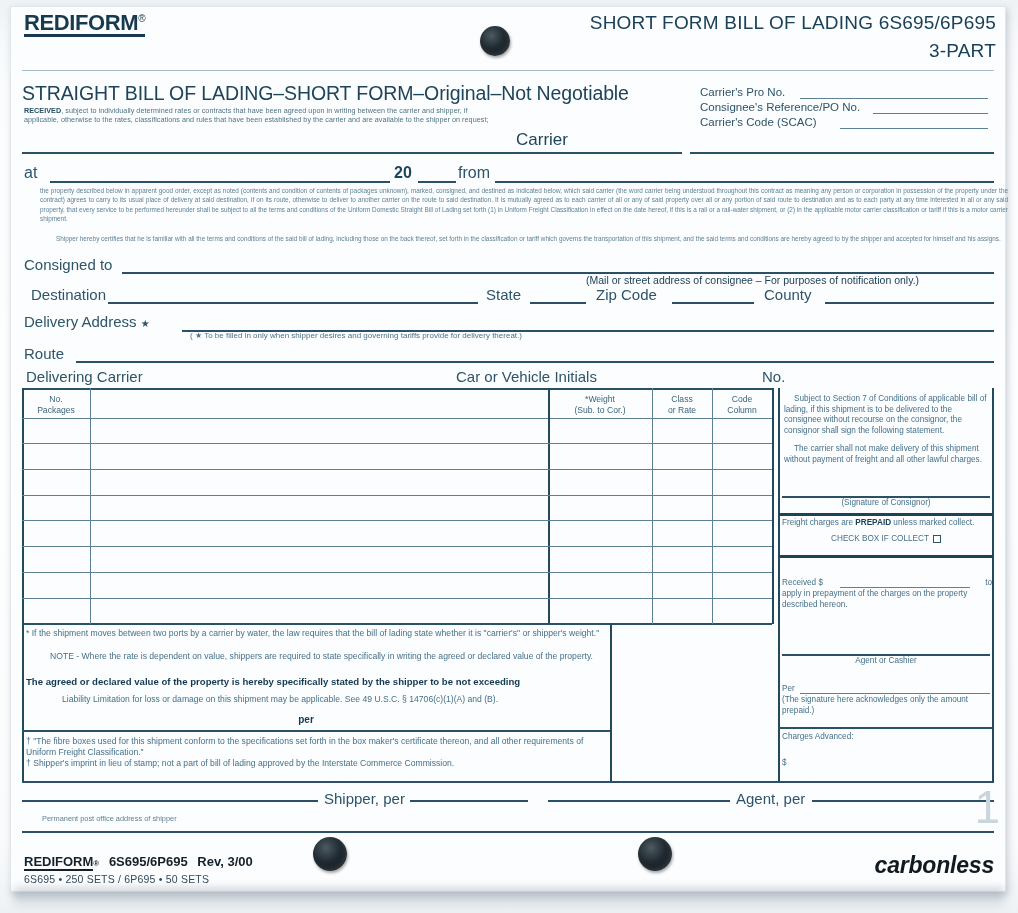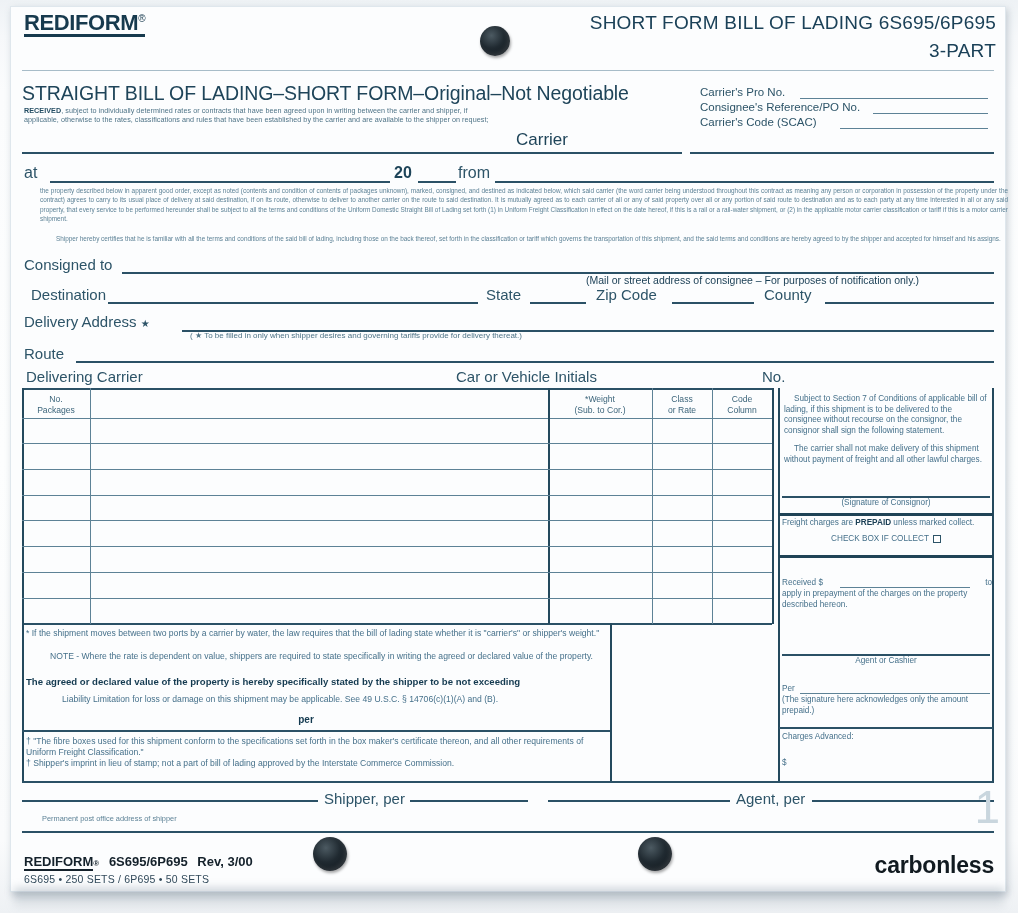--- a/index.html
+++ b/index.html
@@ -63,21 +63,21 @@
 
   .sm { font-size:8.2px; line-height:10.6px; color:#45708a; }
   .sm b { color:#1c4056; }
 
   .box-chk {
     display:inline-block; width:8px; height:8px; border:1px solid #2d5468;
     vertical-align:middle; margin-left:4px; background:#fff;
   }
   .star { font-size:10px; }
   #carbonless {
-    position:absolute; right:24px; bottom:34px; font-weight:bold;
+    position:absolute; right:24px; bottom:34px; font-style:italic; font-weight:bold;
     font-size:23px; color:#111a20; letter-spacing:-.2px;
   }
   #footer-left { position:absolute; left:24px; bottom:28px; }
   #footer-left .f1 { font-size:13px; font-weight:bold; color:#14212b; }
   #footer-left .f1 .rf { border-bottom:2px solid #14212b; padding-bottom:0; }
   #footer-left .f2 { font-size:10.5px; color:#31495a; margin-top:4px; letter-spacing:.2px;}
   .rnum { position:absolute; right:16px; color:#c9d6de; font-size:46px; font-weight:300; }
 </style>
 </head>
 <body>

